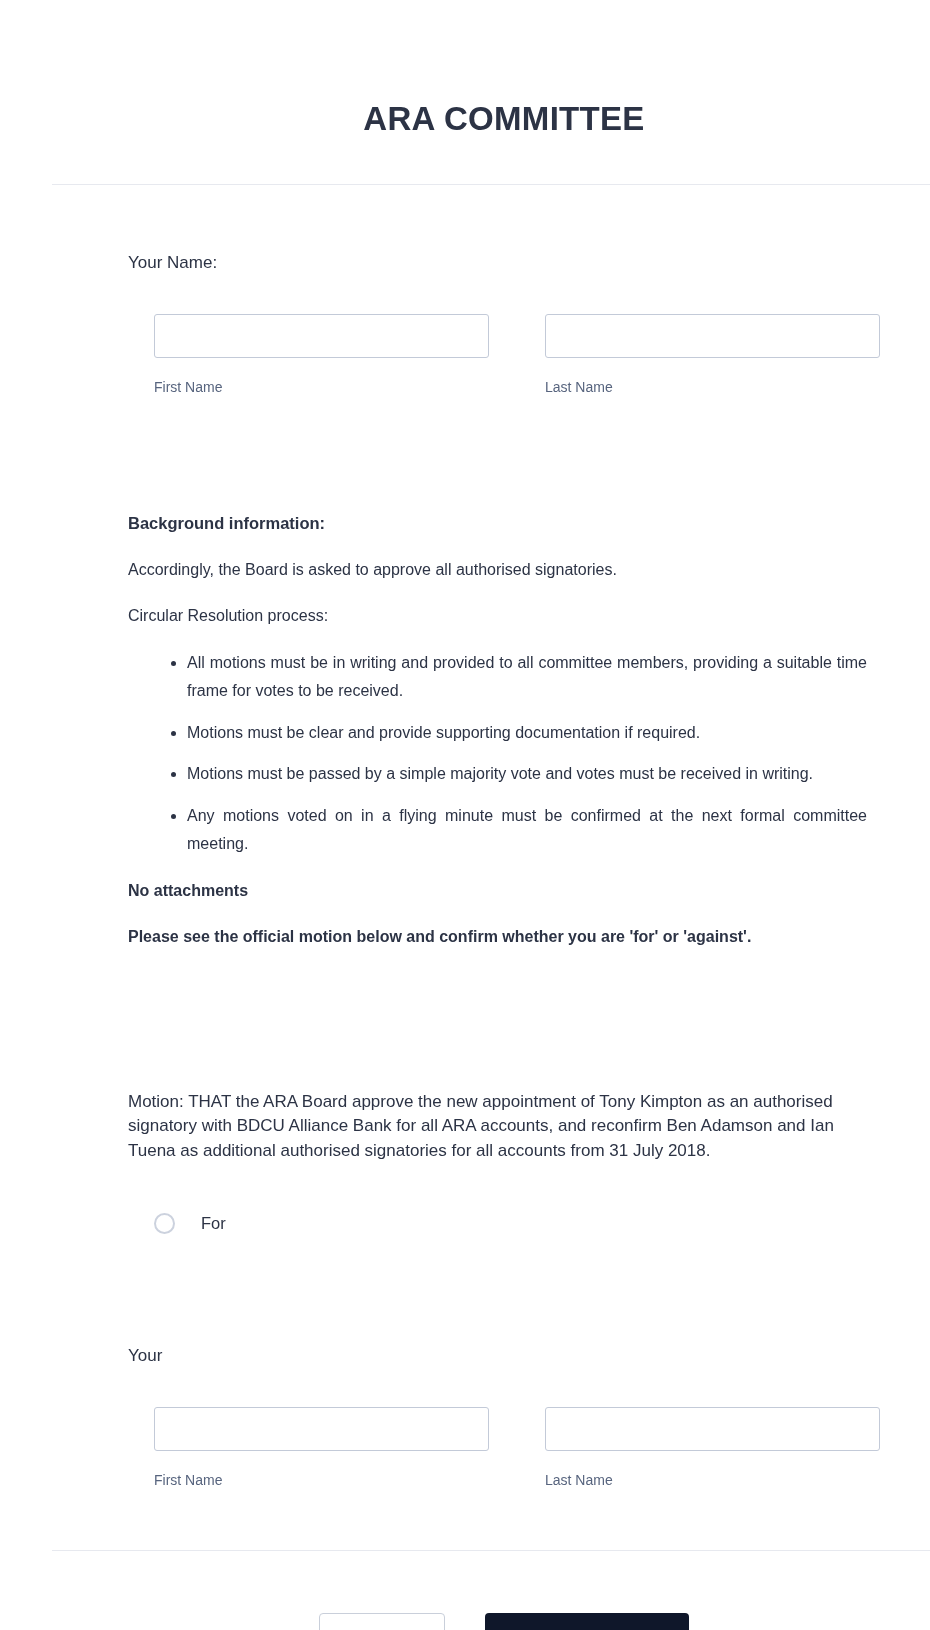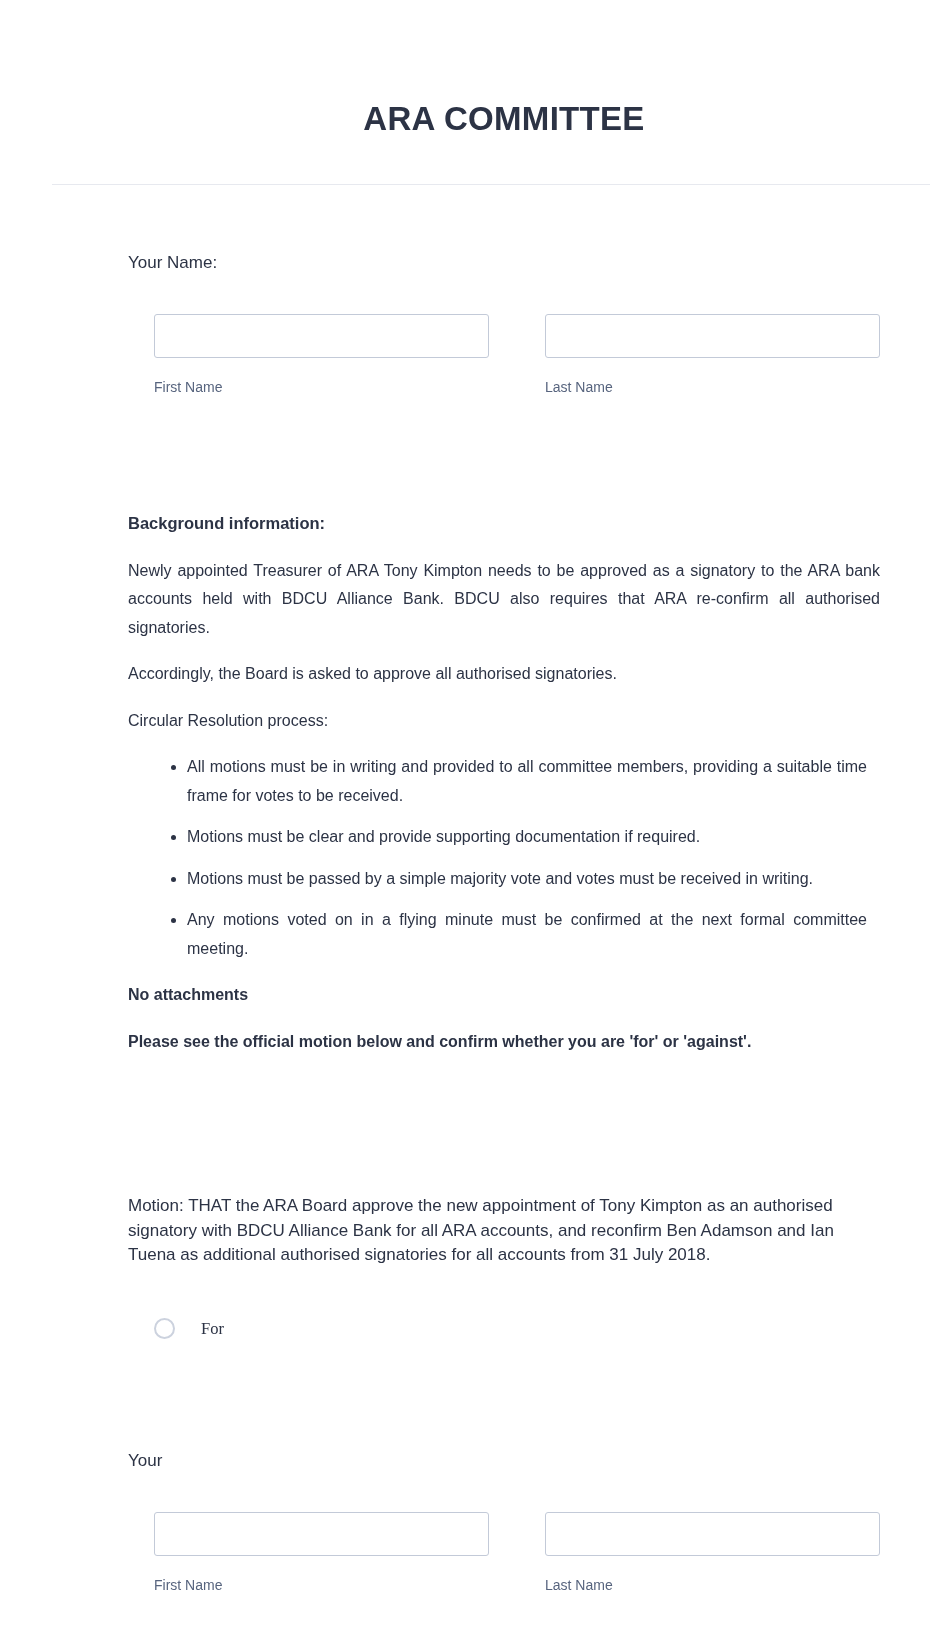--- a/index.html
+++ b/index.html
@@ -64,21 +64,21 @@
   .rt-para { margin-top: 19px; text-align: justify; }
   .rt-para-plain { margin-top: 18px; }
   .rt-list { margin-top: 18px; padding-left: 46px; }
   .rt-list li { text-align: justify; }
   .rt-bold { margin-top: 18px; font-weight: 700; }
 
   
   .section-motion { padding-top: 112px; }
   .motion-text { font-size: 17px; line-height: 24.5px; color: #2c3345; }
   .options-row { display: flex; align-items: center; margin-top: 24px; }
-  .option { display: flex; align-items: flex-end; width: 392px; cursor: pointer; font-family: Liberation Serif, serif; }
+  .option { display: flex; align-items: center; width: 392px; cursor: pointer; }
   .radio-circle {
     width: 21px;
     height: 21px;
     flex: 0 0 21px;
     border-radius: 50%;
     border: 2px solid #ccd2de;
     background: #ffffff;
   }
   .option-label { margin-left: 13px; font-size: 16.5px; color: #2c3345; }
 
@@ -133,21 +133,20 @@
       </div>
       <div class="field">
         <input type="text" class="text-input" aria-label="Last Name" style="">
         <div class="sublabel">Last Name</div>
       </div>
     </div>
   </div>
 
   <div class="section section-background">
     <div class="rt-heading">Background information:</div>
-    <p class="rt-para">Newly appointed Treasurer of ARA Tony Kimpton needs to be approved as a signatory to the ARA bank accounts held with BDCU Alliance Bank. BDCU also requires that ARA re-confirm all authorised signatories.</p>
     <p class="rt-para-plain">Accordingly, the Board is asked to approve all authorised signatories.</p>
     <p class="rt-para-plain">Circular Resolution process:</p>
     <ul class="rt-list">
       <li>All motions must be in writing and provided to all committee members, providing a suitable time frame for votes to be received.</li>
       <li>Motions must be clear and provide supporting documentation if required.</li>
       <li>Motions must be passed by a simple majority vote and votes must be received in writing.</li>
       <li>Any motions voted on in a flying minute must be confirmed at the next formal committee meeting.</li>
     </ul>
     <div class="rt-bold">No attachments</div>
     <div class="rt-bold">Please see the official motion below and confirm whether you are 'for' or 'against'.</div>

